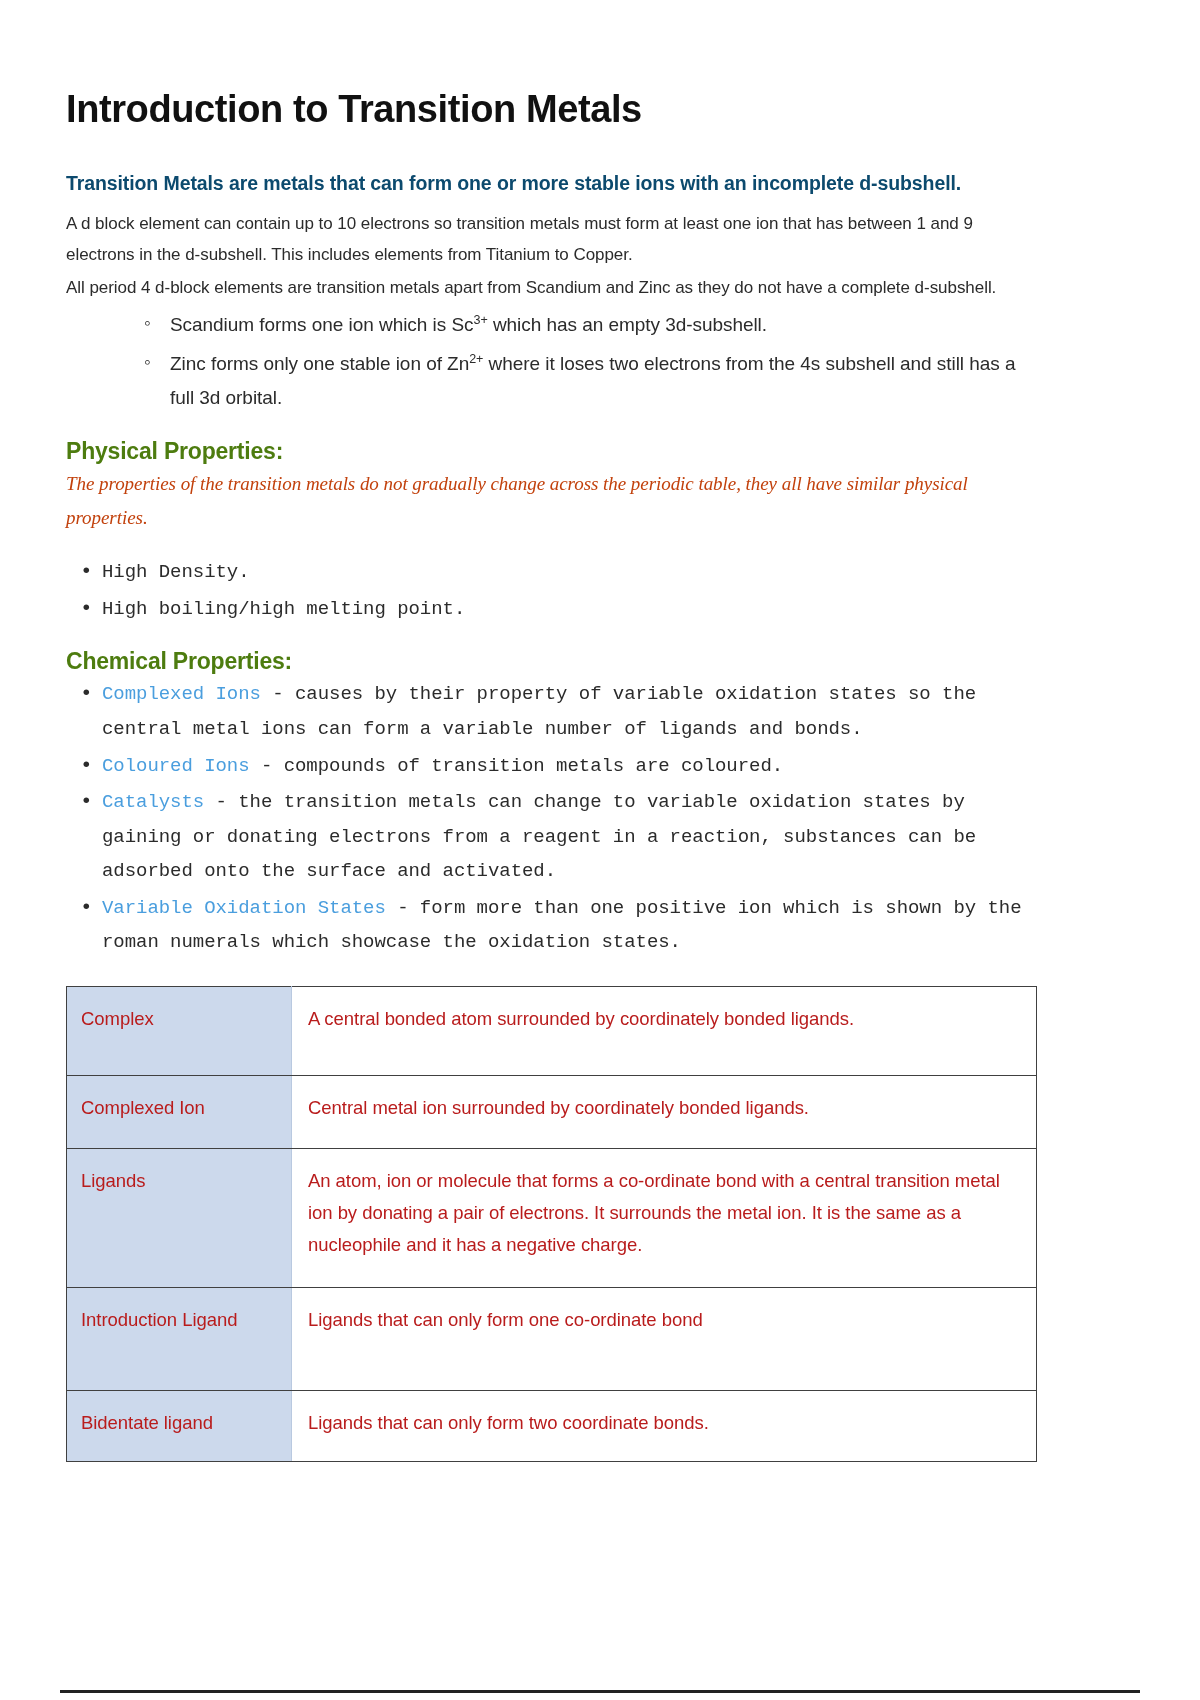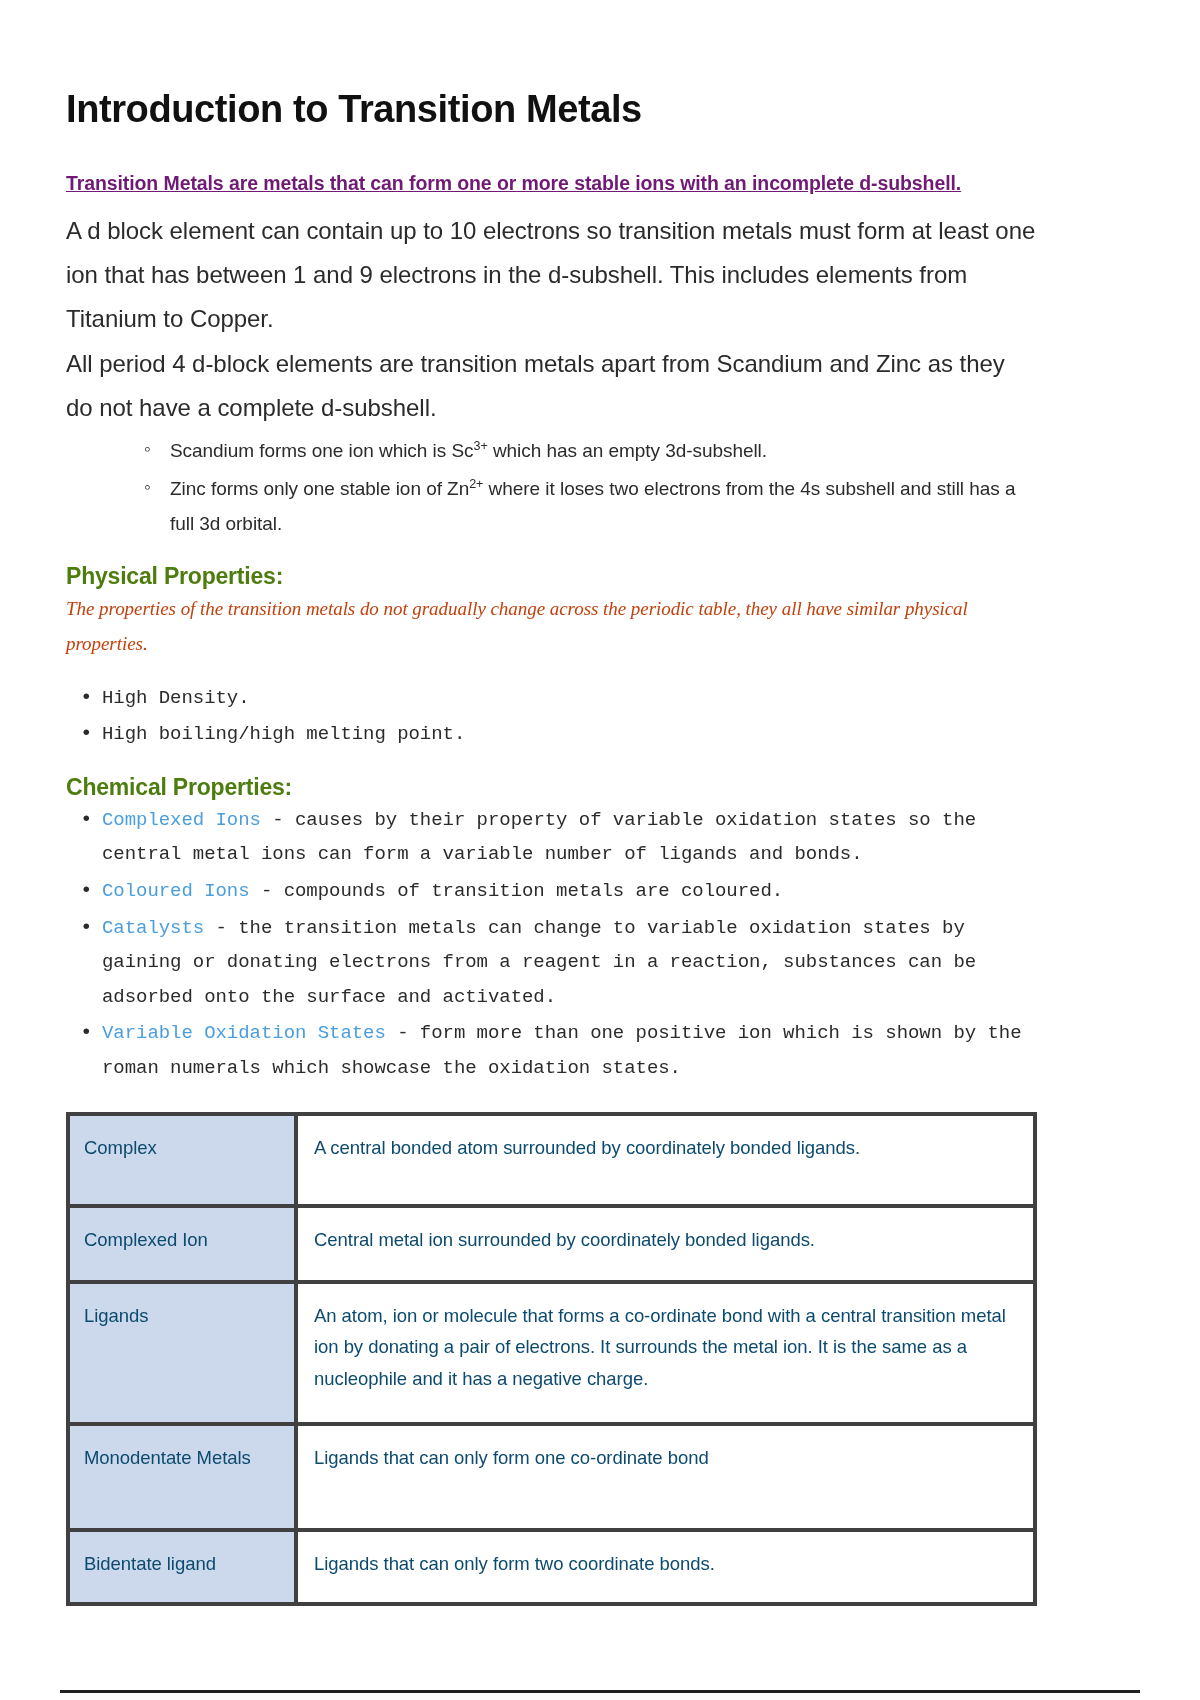--- a/index.html
+++ b/index.html
@@ -35,31 +35,30 @@
   h1.doc-title {
     font-size: 38px;
     font-weight: bold;
     letter-spacing: -0.4px;
     color: #111111;
     margin: 0 0 36px 0;
     line-height: 1.15;
   }
 
   .lead-bold {
-    color: #701a75;
+    color: #0c4a6e;
     font-weight: bold;
     font-size: 19.5px;
     line-height: 1.62;
     margin: 0 0 10px 0;
     letter-spacing: -0.1px;
-    text-decoration: underline;
   }
 
   p.body-text {
-    font-size: 24px;
+    font-size: 17px;
     line-height: 1.82;
     margin: 0 0 2px 0;
     color: #2b2b2b;
     letter-spacing: -0.05px;
   }
 
   ul.circle-list {
     list-style: none;
     margin: 4px 0 0 0;
     padding: 0 0 0 104px;
@@ -145,25 +144,25 @@
     letter-spacing: -0.1px;
   }
 
   table.defs {
     border-collapse: collapse;
     width: 971px;
     margin-top: 26px;
     table-layout: fixed;
   }
   table.defs td {
-    border: 4px solid #404040;
+    border: 1px solid #404040;
     vertical-align: top;
     font-size: 18.5px;
     line-height: 1.72;
-    color: #0c4a6e;
+    color: #b91c1c;
     letter-spacing: -0.05px;
   }
   table.defs td.term {
     width: 196px;
     background: #ccd9ec;
     padding: 16px 14px 16px 14px;
     border-right: 1px solid #b9c9e0;
   }
   table.defs td.def {
     padding: 16px 18px 16px 16px;
@@ -242,21 +241,21 @@
         </tr>
         <tr class="r2">
           <td class="term">Complexed Ion</td>
           <td class="def">Central metal ion surrounded by coordinately bonded ligands.</td>
         </tr>
         <tr class="r3">
           <td class="term">Ligands</td>
           <td class="def">An atom, ion or molecule that forms a co-ordinate bond with a central transition metal ion by donating a pair of electrons. It surrounds the metal ion. It is the same as a nucleophile and it has a negative charge.</td>
         </tr>
         <tr class="r4">
-          <td class="term">Monodentate Metals</td>
+          <td class="term">Introduction Ligand</td>
           <td class="def">Ligands that can only form one co-ordinate bond</td>
         </tr>
         <tr class="r5">
           <td class="term">Bidentate ligand</td>
           <td class="def">Ligands that can only form two coordinate bonds.</td>
         </tr>
       </tbody>
     </table>
 
   </div>

